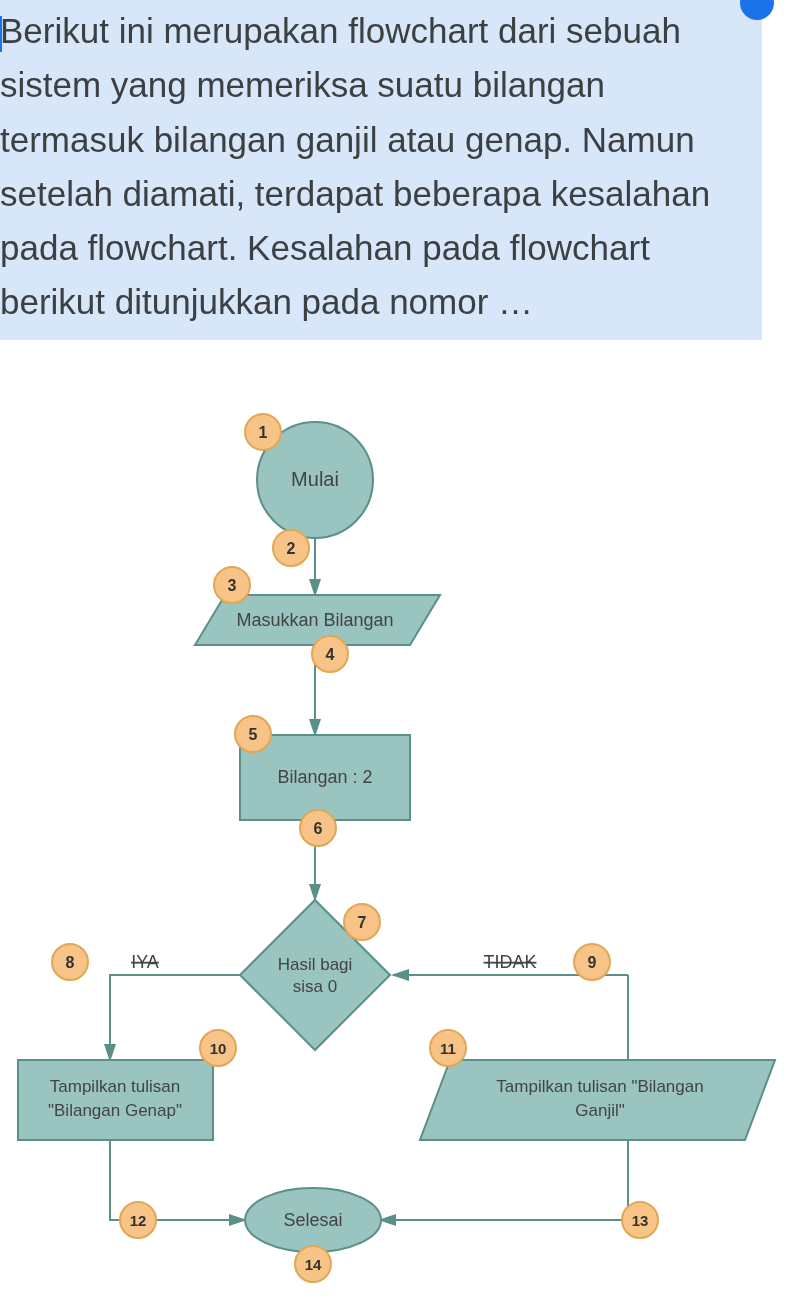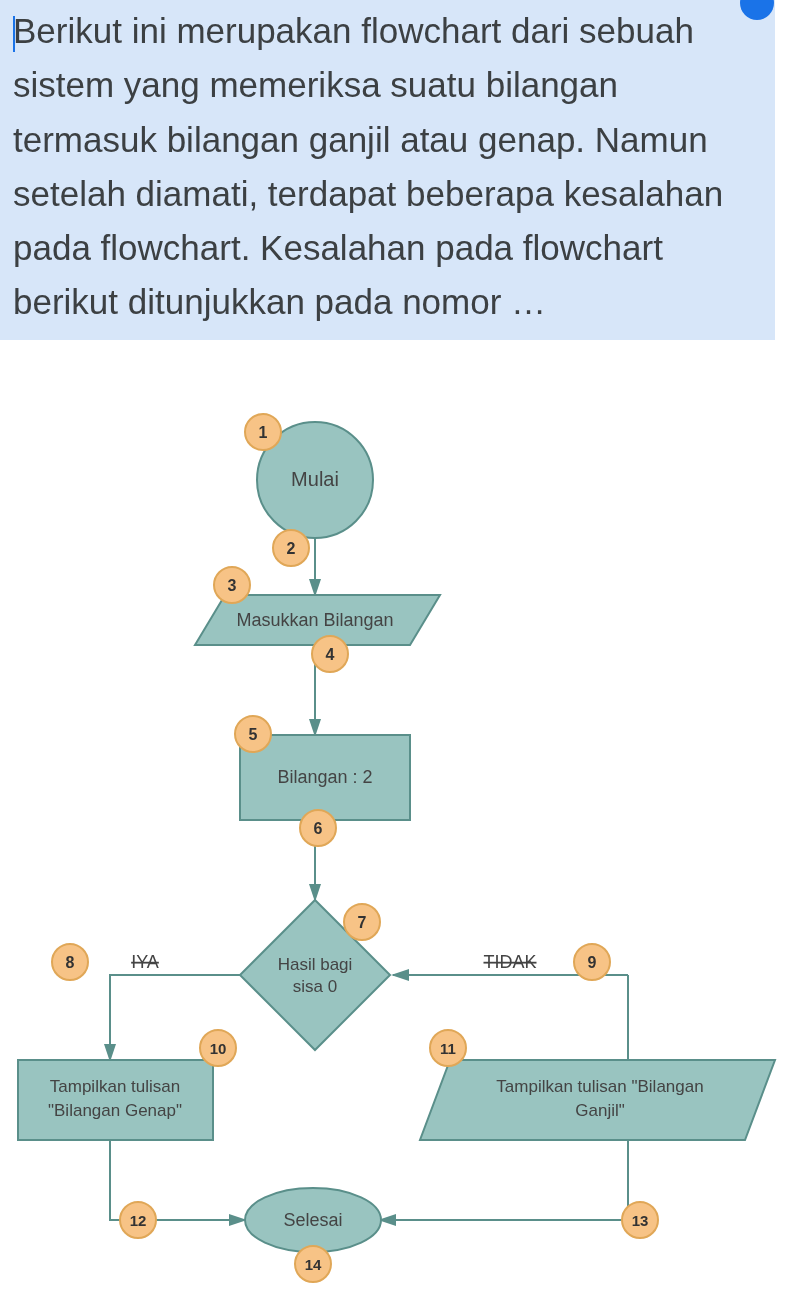--- a/index.html
+++ b/index.html
@@ -1,18 +1,18 @@
 <!DOCTYPE html>
 <html><head>
 <meta charset="utf-8">
 <style>
   html,body{margin:0;padding:0;background:#fff;font-family:Arial,Helvetica,sans-serif;color:#3c4043;}
   .page{width:792px;height:1316px;position:relative;overflow:hidden;}
   .dot{position:absolute;top:-14px;right:18px;width:34px;height:34px;border-radius:50%;background:#1a73e8;}
-  .question{background:#d7e6f9;padding:4px 8px 10px 13px;font-size:35px;line-height:1.55;color:#3c4043;width:754px;}
+  .question{background:#d7e6f9;padding:4px 8px 10px 0;font-size:35px;line-height:1.55;color:#3c4043;width:754px;}
   .cursor{display:inline-block;width:2px;height:36px;background:#1a73e8;vertical-align:middle;margin-right:-2px;}
   .chart{position:absolute;left:0;top:420px;width:792px;height:896px;}
   svg{overflow:visible;}
   .shape{fill:#99c4c0;stroke:#5a8f8a;stroke-width:2;}
   .label{fill:#444;font-family:Arial,Helvetica,sans-serif;}
   .num-circ{fill:#f7c386;stroke:#e0a757;stroke-width:2;}
   .num-txt{fill:#333;font-weight:bold;font-family:Arial,Helvetica,sans-serif;}
   .conn{stroke:#5a8f8a;stroke-width:2;fill:none;}
   .arrow{fill:#5a8f8a;}
   .strike{text-decoration:line-through;}

